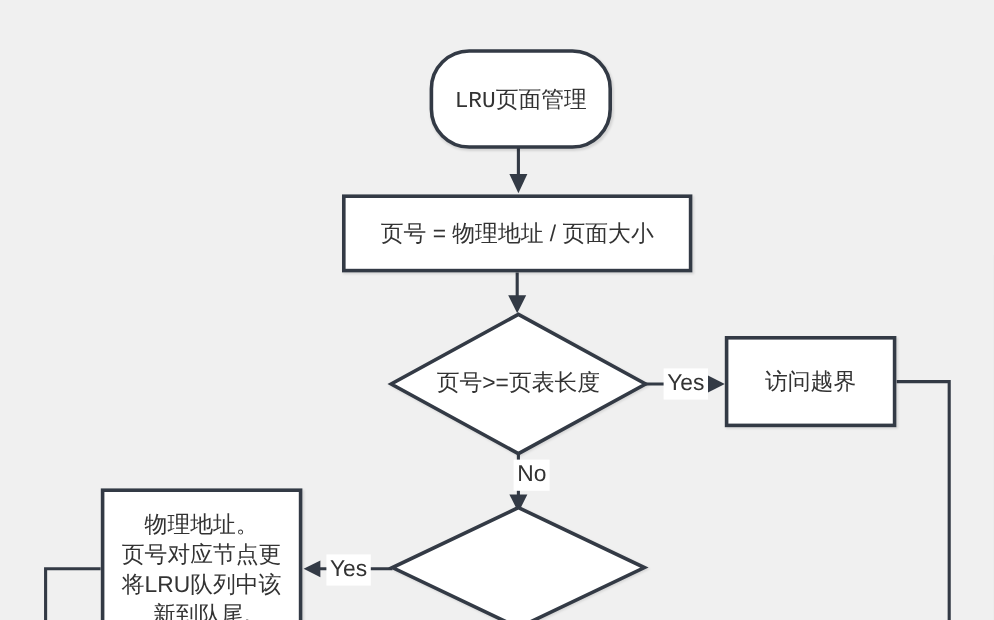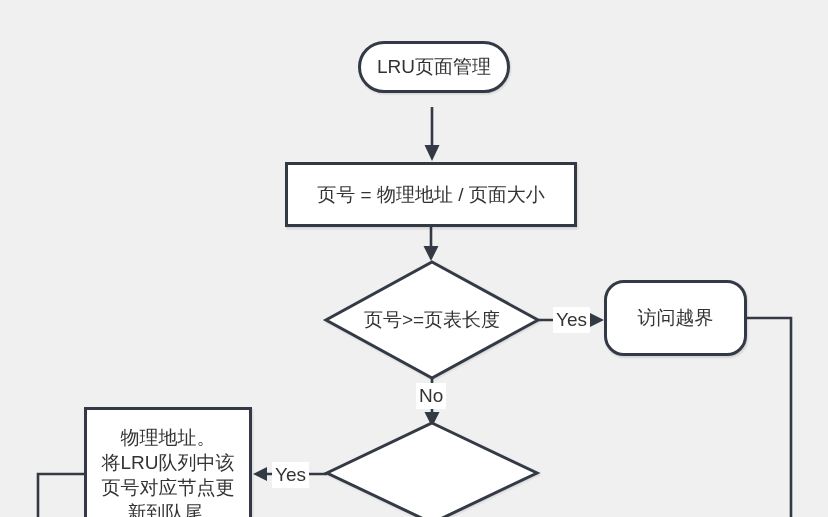--- a/index.html
+++ b/index.html
@@ -34,23 +34,23 @@
     background:var(--fill);
     border:3px solid var(--stroke);
     display:flex;
     align-items:center;
     justify-content:center;
     text-align:center;
     z-index:2;
     box-shadow:1px 1.5px 2px rgba(0,0,0,0.12);
   }
   .terminator{border-radius:33px;}
-  .node-start{left:358px;top:41px;width:152px;height:52px;}
+  .node-start{left:358px;top:41px;width:152px;height:83px;font-family:Liberation Mono, monospace;}
   .node-compute{left:285px;top:162px;width:292px;height:65px;}
-  .node-oob{left:604px;top:280px;width:143px;height:76px;border-radius:20px;}
+  .node-oob{left:604px;top:280px;width:143px;height:76px;}
   .node-hit{
     left:84px;top:407px;width:168px;height:130px;
     flex-direction:column;
     justify-content:flex-start;
     padding-top:15px;
     line-height:25px;
   }
   .diamond-label{
     position:absolute;
     z-index:2;
@@ -61,21 +61,21 @@
   .label-d2{left:330px;top:460px;width:204px;height:26px;line-height:26px;}
   .edge-label{
     position:absolute;
     z-index:3;
     background:var(--fill);
     padding:1px 3px;
     line-height:24px;
     text-align:center;
   }
   .label-yes1{left:553px;top:307px;}
-  .label-no{left:416px;top:383px;}
+  .label-no{left:428px;top:383px;}
   .label-yes2{left:272px;top:462px;}
 </style>
 </head>
 <body>
 
 <div class="canvas">
 
   <svg class="layer" width="828" height="517" viewBox="0 0 828 517">
 
     <g>
@@ -125,22 +125,22 @@
 
   <div class="diamond-label label-d1">页号&gt;=页表长度</div>
 
   <div class="node node-oob">
     <span>访问越界</span>
   </div>
 
 
   <div class="node node-hit">
     <div>物理地址。</div>
+    <div>页号对应节点更</div>
     <div>将LRU队列中该</div>
-    <div>页号对应节点更</div>
     <div>新到队尾.</div>
   </div>
 
   <div class="edge-label label-yes1">Yes</div>
   <div class="edge-label label-no">No</div>
   <div class="edge-label label-yes2">Yes</div>
 
 </div>
 
 </body></html>

